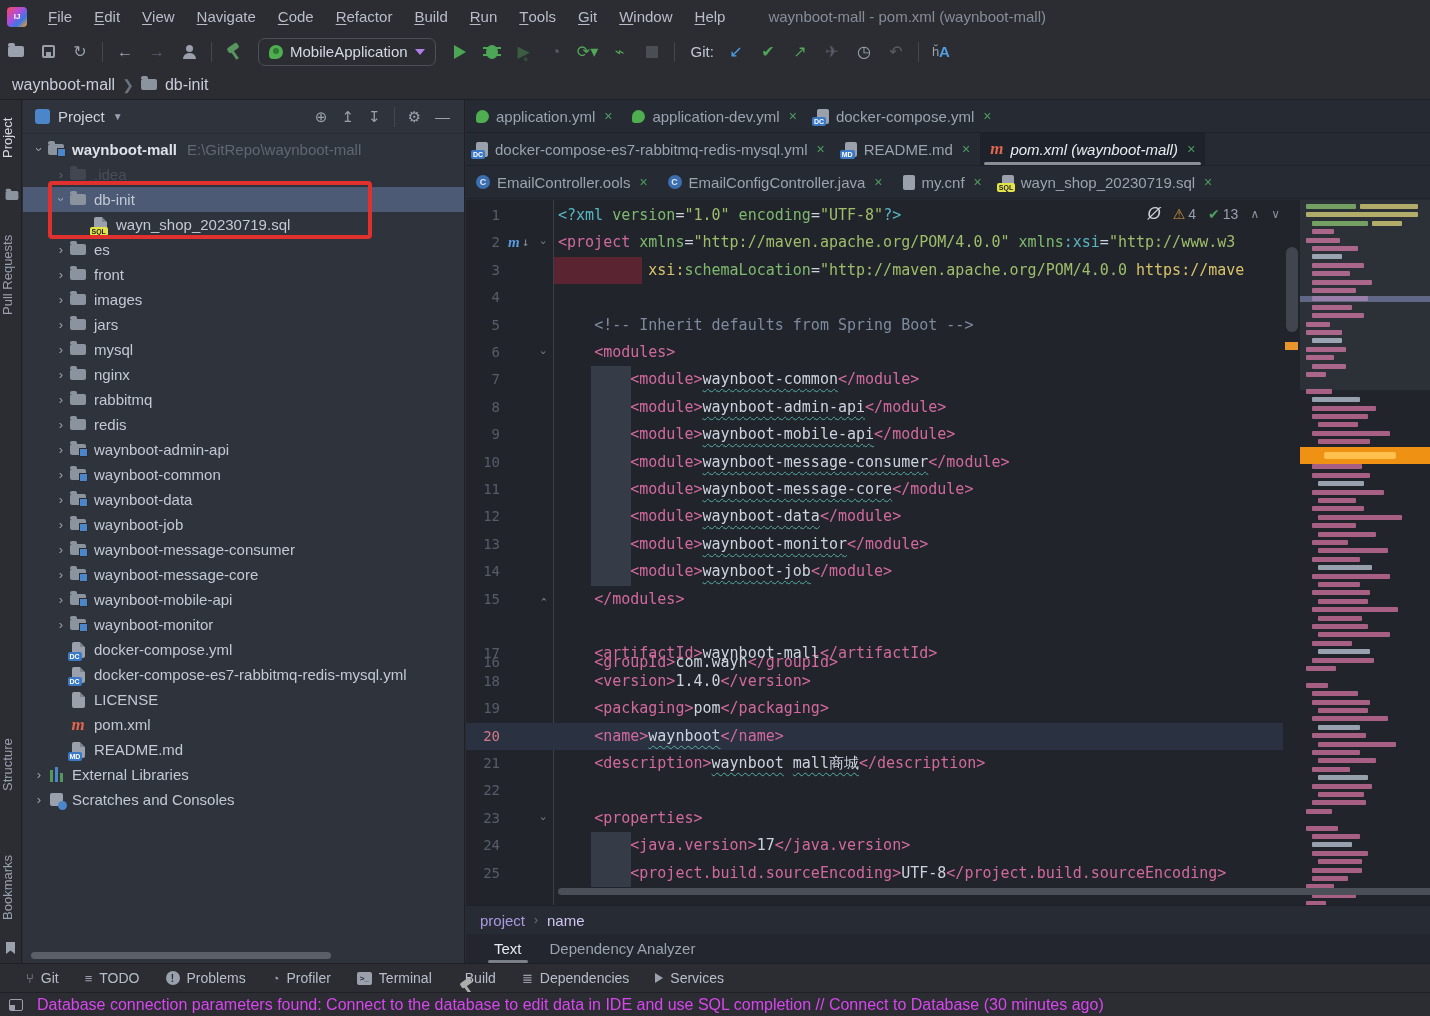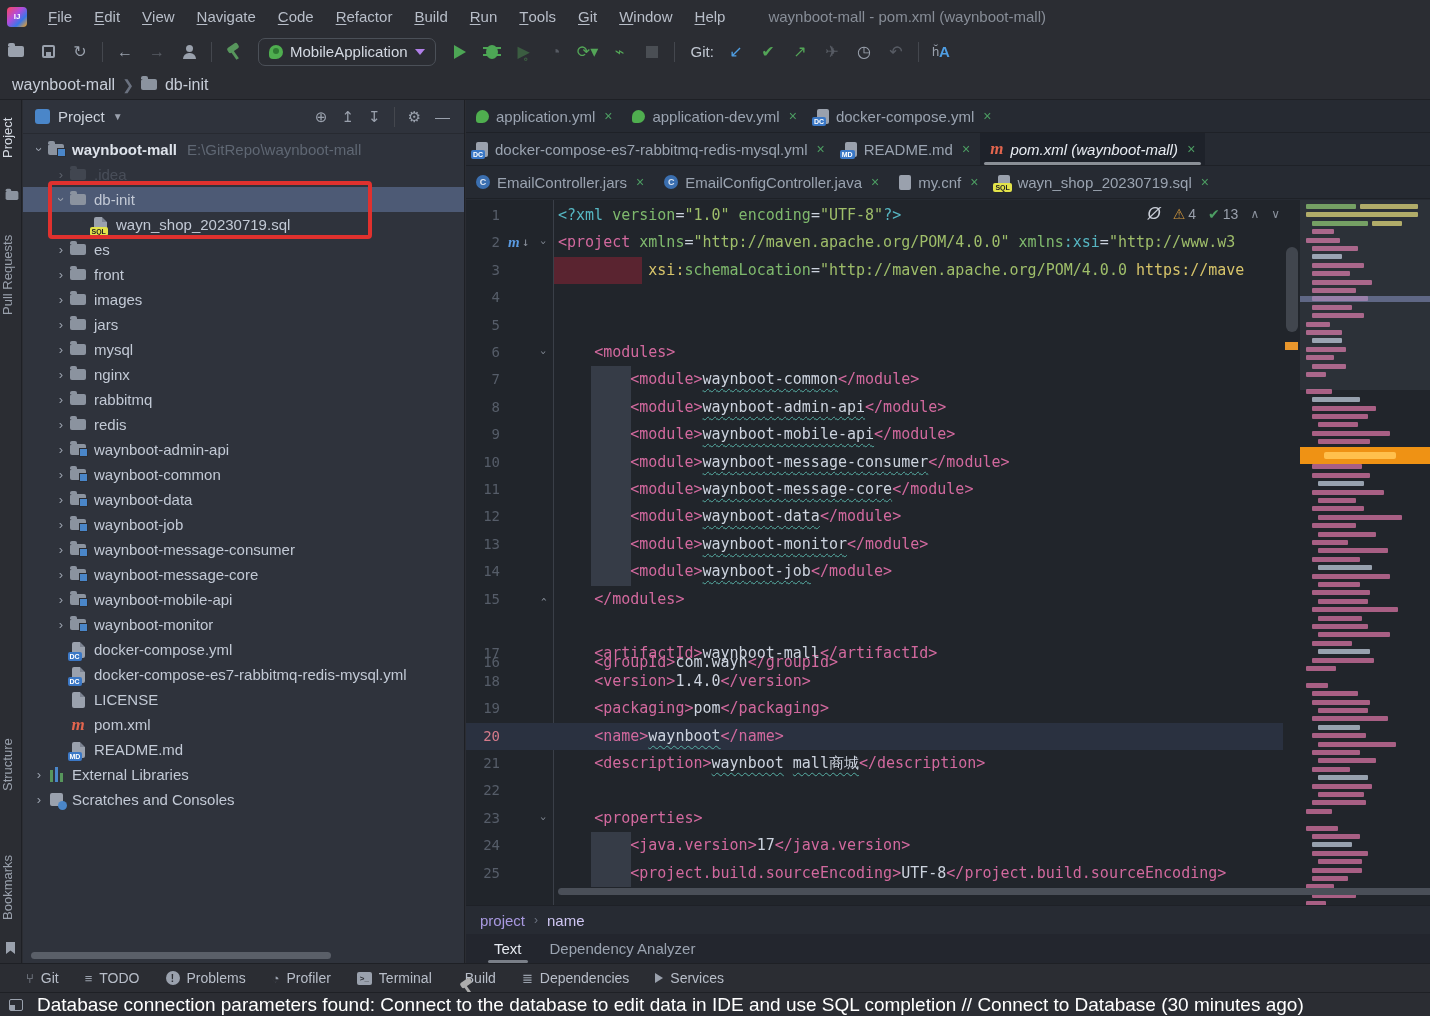--- a/index.html
+++ b/index.html
@@ -161,21 +161,21 @@
   .tw-item { display:flex; align-items:center; gap:7px; color:#b8bec9; font-size:14px; margin-left:26px; }
   .tw-ic { color:#9aa1ad; font-size:13px; }
   .tw-circle { width:14px; height:14px; border-radius:50%; background:#9aa1ad; color:#2b2d33; font-size:10px; font-weight:bold; display:flex; align-items:center; justify-content:center; }
   .tw-box { width:15px; height:13px; background:#9aa1ad; border-radius:2px; color:#2b2d33; font-size:8px; font-weight:bold; display:flex; align-items:center; justify-content:center; }
   .tw-play { width:0; height:0; border-top:5px solid transparent; border-bottom:5px solid transparent; border-left:8px solid #9aa1ad; }
 
   
   #statusbar { position:absolute; left:0; top:992px; width:1430px; height:24px; background:#2b2d33; border-top:1px solid #1e2025; display:flex; align-items:center; }
   #statusbar .sico { width:14px; height:12px; border:1.5px solid #9aa1ad; border-radius:2px; margin:0 14px 0 9px; position:relative; }
   #statusbar .sico::after { content:""; position:absolute; left:0; bottom:0; width:5px; height:5px; background:#9aa1ad; }
-  #statusbar .msg { color:#ffffff; font-size:19px; }
+  #statusbar .msg { color:#d946ef; font-size:16px; }
 </style>
 </head>
 <body>
 
 <div id="stage">
 
   <div id="menubar">
     <div id="logo">IJ</div>
     <div id="menu-items" style="display: flex;">
         <span class="menu-item"><u>F</u>ile</span>
@@ -516,21 +516,21 @@
         </div>
         <div class="tab active">
           <span class="mvn-m tico">m</span>
           <span>pom.xml (waynboot-mall)</span>
           <span class="x">×</span>
         </div>
       </div>
       <div class="tab-row">
         <div class="tab">
           <span class="tico class-c">C</span>
-          <span>EmailController.jars</span>
+          <span>EmailController.ools</span>
           <span class="x">×</span>
         </div>
         <div class="tab">
           <span class="tico class-c">C</span>
           <span>EmailConfigController.java</span>
           <span class="x">×</span>
         </div>
         <div class="tab">
           <span class="tico fileb"></span>
           <span>my.cnf</span>
@@ -548,21 +548,21 @@
 
   <div id="code">
     <div id="gutter-div"></div>
     <div id="code-lines">
         <div class="grayblock" style="top: 166.4px; height: 219.2px;"></div>
         <div class="grayblock" style="top: 632.2px; height: 54.8px;"></div>
         <div class="cline" style="top: 2px;"><span class="num">1</span><span class="code-txt"><span class="seg-c">&lt;?xml </span><span class="seg-a">version</span><span class="seg-w">=</span><span class="seg-s">"1.0"</span><span class="seg-a"> encoding</span><span class="seg-w">=</span><span class="seg-s">"UTF-8"</span><span class="seg-c">?&gt;</span></span></div>
         <div class="cline" style="top: 29.4px;"><span class="num">2</span><span class="gmark g-mvn" style="left: 42px;">m</span><span class="gmark g-arr" style="left: 56px;">↓</span><span class="fold">›</span><span class="code-txt"><span class="seg-t">&lt;project </span><span class="seg-a">xmlns</span><span class="seg-w">=</span><span class="seg-s">"http://maven.apache.org/POM/4.0.0"</span><span class="seg-a"> xmlns</span><span class="seg-c">:xsi</span><span class="seg-w">=</span><span class="seg-s">"http://www.w3</span></span></div>
         <div class="cline" style="top: 56.8px;"><div id="redblock" style="top: 0px;"></div><span class="num">3</span><span class="code-txt"><span class="seg-w">          </span><span class="seg-y">xsi:</span><span class="seg-a">schemaLocation</span><span class="seg-w">=</span><span class="seg-s">"http://maven.apache.org/POM/4.0.0 </span><span class="seg-y">https://mave</span></span></div>
         <div class="cline" style="top: 84.2px;"><span class="num">4</span></div>
-        <div class="cline" style="top: 111.6px;"><span class="num">5</span><span class="code-txt"><span class="seg-w">    </span></span></div>
+        <div class="cline" style="top: 111.6px;"><span class="num">5</span><span class="code-txt"><span class="seg-w">    </span><span class="seg-m">&lt;!-- Inherit defaults from Spring Boot --&gt;</span></span></div>
         <div class="cline" style="top: 139px;"><span class="num">6</span><span class="fold">›</span><span class="code-txt"><span class="seg-w">    </span><span class="seg-t">&lt;modules&gt;</span></span></div>
         <div class="cline" style="top: 166.4px;"><span class="num">7</span><span class="code-txt"><span class="seg-w">        </span><span class="seg-t">&lt;module&gt;</span><span class="seg-u">waynboot-common</span><span class="seg-t">&lt;/module&gt;</span></span></div>
         <div class="cline" style="top: 193.8px;"><span class="num">8</span><span class="code-txt"><span class="seg-w">        </span><span class="seg-t">&lt;module&gt;</span><span class="seg-u">waynboot-admin-api</span><span class="seg-t">&lt;/module&gt;</span></span></div>
         <div class="cline" style="top: 221.2px;"><span class="num">9</span><span class="code-txt"><span class="seg-w">        </span><span class="seg-t">&lt;module&gt;</span><span class="seg-u">waynboot-mobile-api</span><span class="seg-t">&lt;/module&gt;</span></span></div>
         <div class="cline" style="top: 248.6px;"><span class="num">10</span><span class="code-txt"><span class="seg-w">        </span><span class="seg-t">&lt;module&gt;</span><span class="seg-u">waynboot-message-consumer</span><span class="seg-t">&lt;/module&gt;</span></span></div>
         <div class="cline" style="top: 276px;"><span class="num">11</span><span class="code-txt"><span class="seg-w">        </span><span class="seg-t">&lt;module&gt;</span><span class="seg-u">waynboot-message-core</span><span class="seg-t">&lt;/module&gt;</span></span></div>
         <div class="cline" style="top: 303.4px;"><span class="num">12</span><span class="code-txt"><span class="seg-w">        </span><span class="seg-t">&lt;module&gt;</span><span class="seg-u">waynboot-data</span><span class="seg-t">&lt;/module&gt;</span></span></div>
         <div class="cline" style="top: 330.8px;"><span class="num">13</span><span class="code-txt"><span class="seg-w">        </span><span class="seg-t">&lt;module&gt;</span><span class="seg-u">waynboot-monitor</span><span class="seg-t">&lt;/module&gt;</span></span></div>
         <div class="cline" style="top: 358.2px;"><span class="num">14</span><span class="code-txt"><span class="seg-w">        </span><span class="seg-t">&lt;module&gt;</span><span class="seg-u">waynboot-job</span><span class="seg-t">&lt;/module&gt;</span></span></div>
         <div class="cline" style="top: 385.6px;"><span class="num">15</span><span class="fold close">›</span><span class="code-txt"><span class="seg-w">    </span><span class="seg-t">&lt;/modules&gt;</span></span></div>

